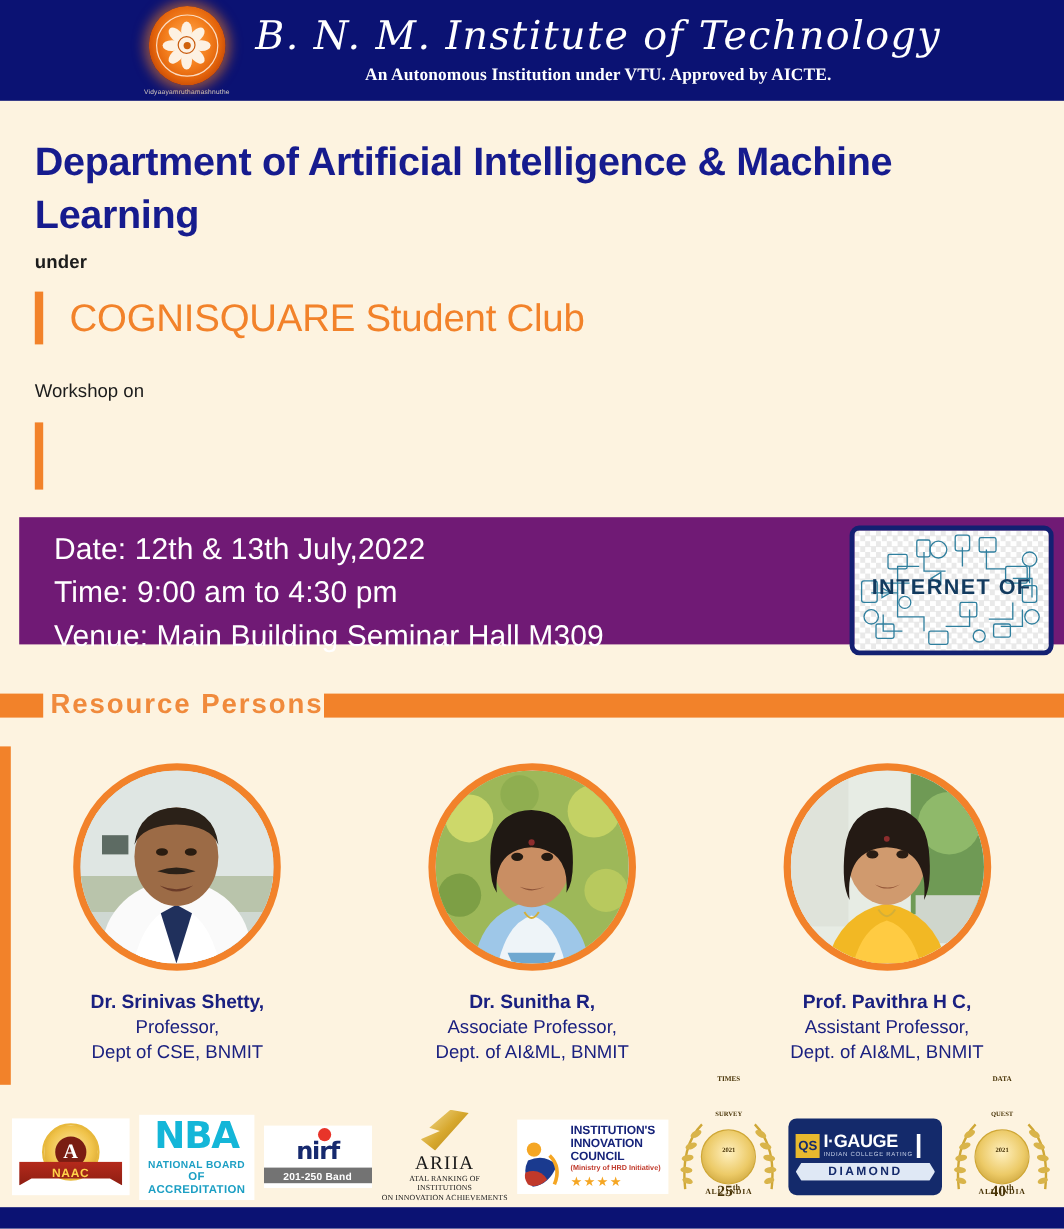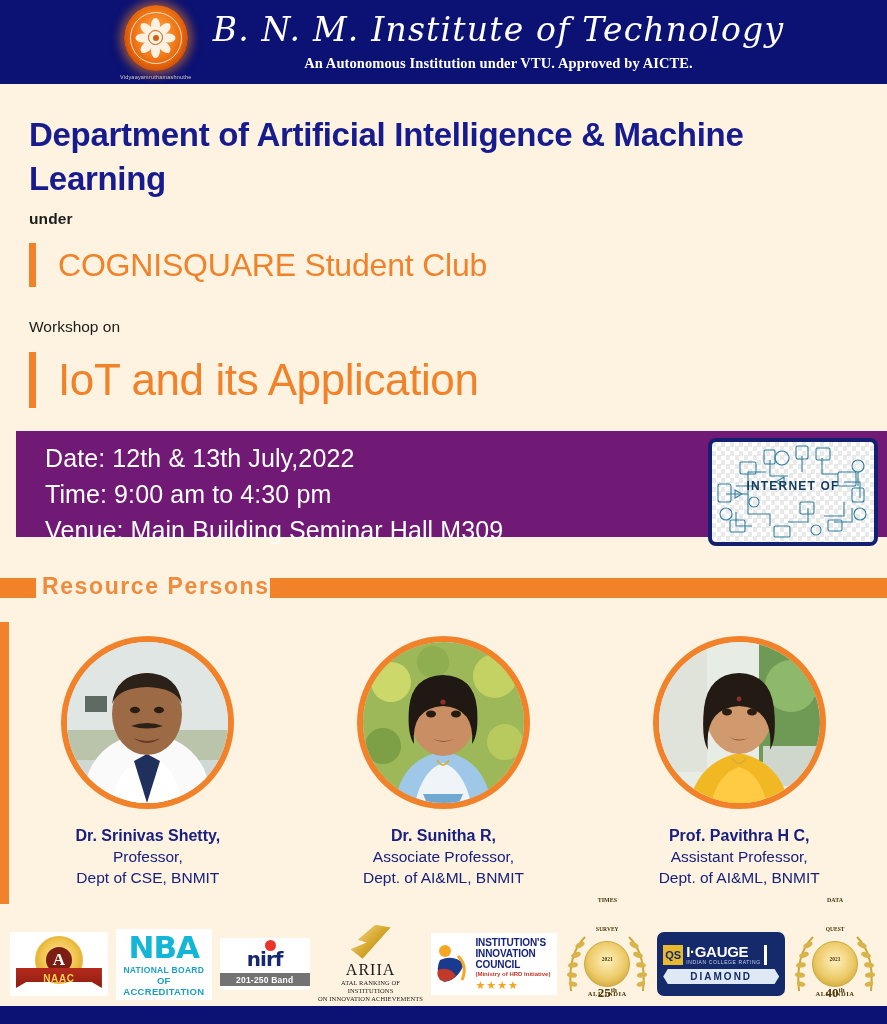--- a/index.html
+++ b/index.html
@@ -175,21 +175,21 @@
     border: 4px solid #132072;
     border-radius: 8px;
     background:
       repeating-conic-gradient(#ffffff 0% 25%, #e9e9e9 0% 50%) 0 0 / 9px 9px;
     overflow: hidden;
   }
   .iot-svg { position: absolute; left: 0; top: 0; }
   .iot-word-top {
     position: absolute; left: 0; top: 37px; width: 100%;
     text-align: center;
-    font-size: 12px; font-weight: bold;
+    font-size: 18px; font-weight: bold;
     color: #123a5e;
     letter-spacing: 1.2px;
   }
   .iot-word-bot {
     position: absolute; left: 0; top: 52px; width: 100%;
     text-align: center;
     font-size: 29px; font-weight: bold;
     color: #10325a;
     letter-spacing: 0.5px;
   }
@@ -334,21 +334,21 @@
     font-size: 16px; color: #1a1a1a; letter-spacing: 1px;
   }
   .ariia-sub1, .ariia-sub2 {
     font-family: "Liberation Serif", serif;
     font-size: 6.5px; color: #1a1a1a; letter-spacing: 0.1px; line-height: 1.25;
   }
 
   
   .iic {
     width: 126px; background: #fff; padding: 4px 5px;
-    display: flex; align-items: center; gap: 5px;
+    display: flex; align-items: flex-end; gap: 5px;
   }
   .iic-mark { position: relative; width: 34px; height: 40px; flex: none; }
   .iic-text { line-height: 1.12; }
   .iic-l { font-size: 10px; font-weight: bold; color: #16237a; letter-spacing: -0.1px;}
   .iic-min { font-size: 6px; color: #c0392b; font-weight: bold; margin-top: 1px;}
   .iic-stars { color: #f5a623; font-size: 11px; letter-spacing: 1px; margin-top: 1px;}
 
   
   .wreath { position: relative; width: 84px; height: 74px; display:flex; align-items:center; justify-content:center;}
   .wreath-core {
@@ -430,21 +430,20 @@
   <div class="dept-title">Department of Artificial Intelligence &amp; Machine Learning</div>
 
   <div class="under-label">under</div>
 
   <div class="accent-line club-bar"></div>
   <div class="club-name">COGNISQUARE Student Club</div>
 
   <div class="workshop-label">Workshop on</div>
 
   <div class="accent-line topic-bar"></div>
-  <div class="topic-name">IoT and its Application</div>
 
   <div class="details-banner">
     <div class="details-list">
       <div class="detail-line">Date:  12th &amp; 13th July,2022</div>
       <div class="detail-line">Time: 9:00 am to 4:30 pm</div>
       <div class="detail-line">Venue: Main Building Seminar Hall M309</div>
     </div>
   </div>
 
   <div class="iot-box">

